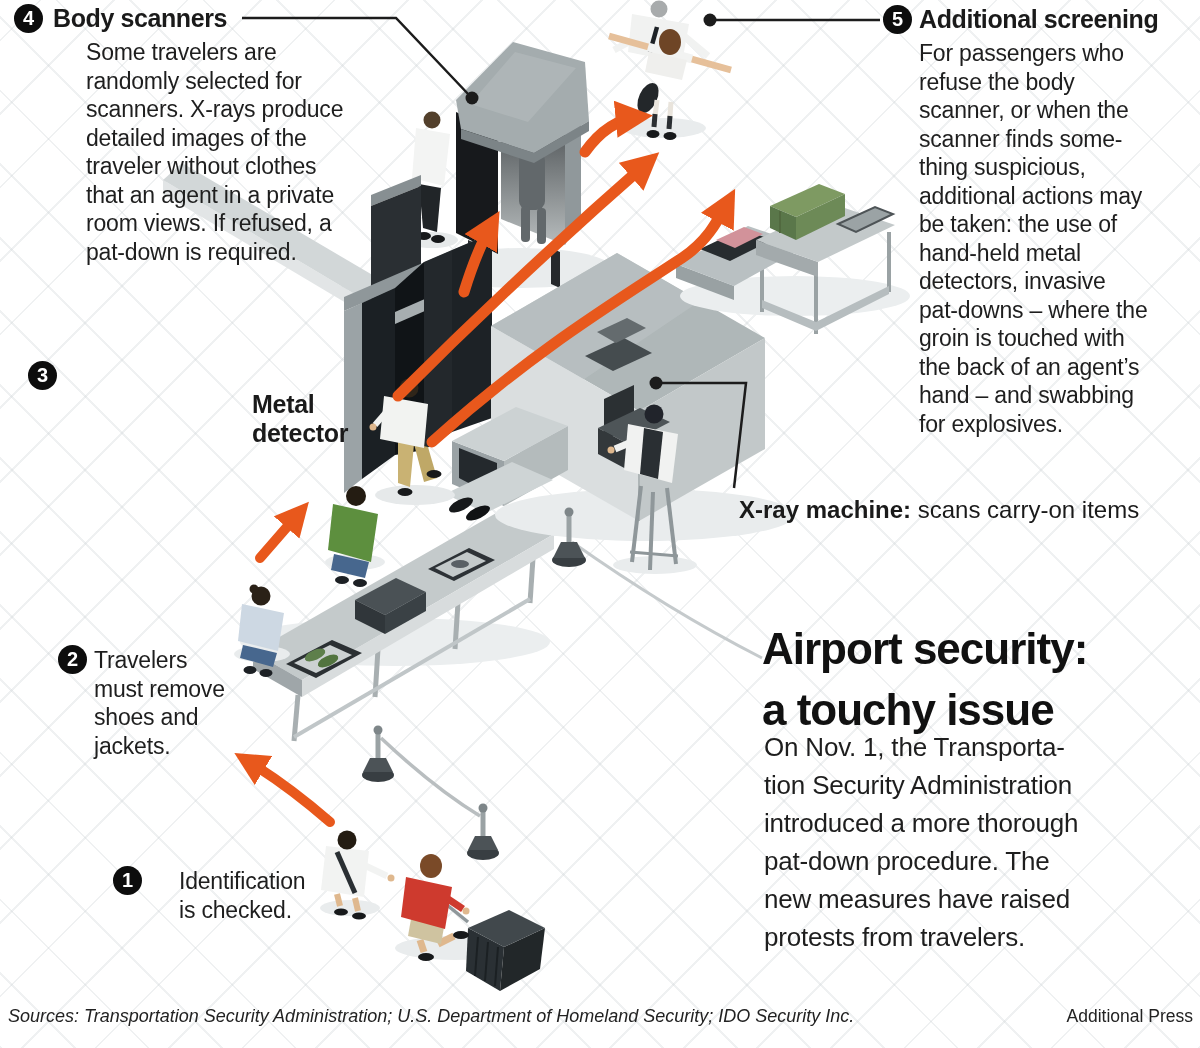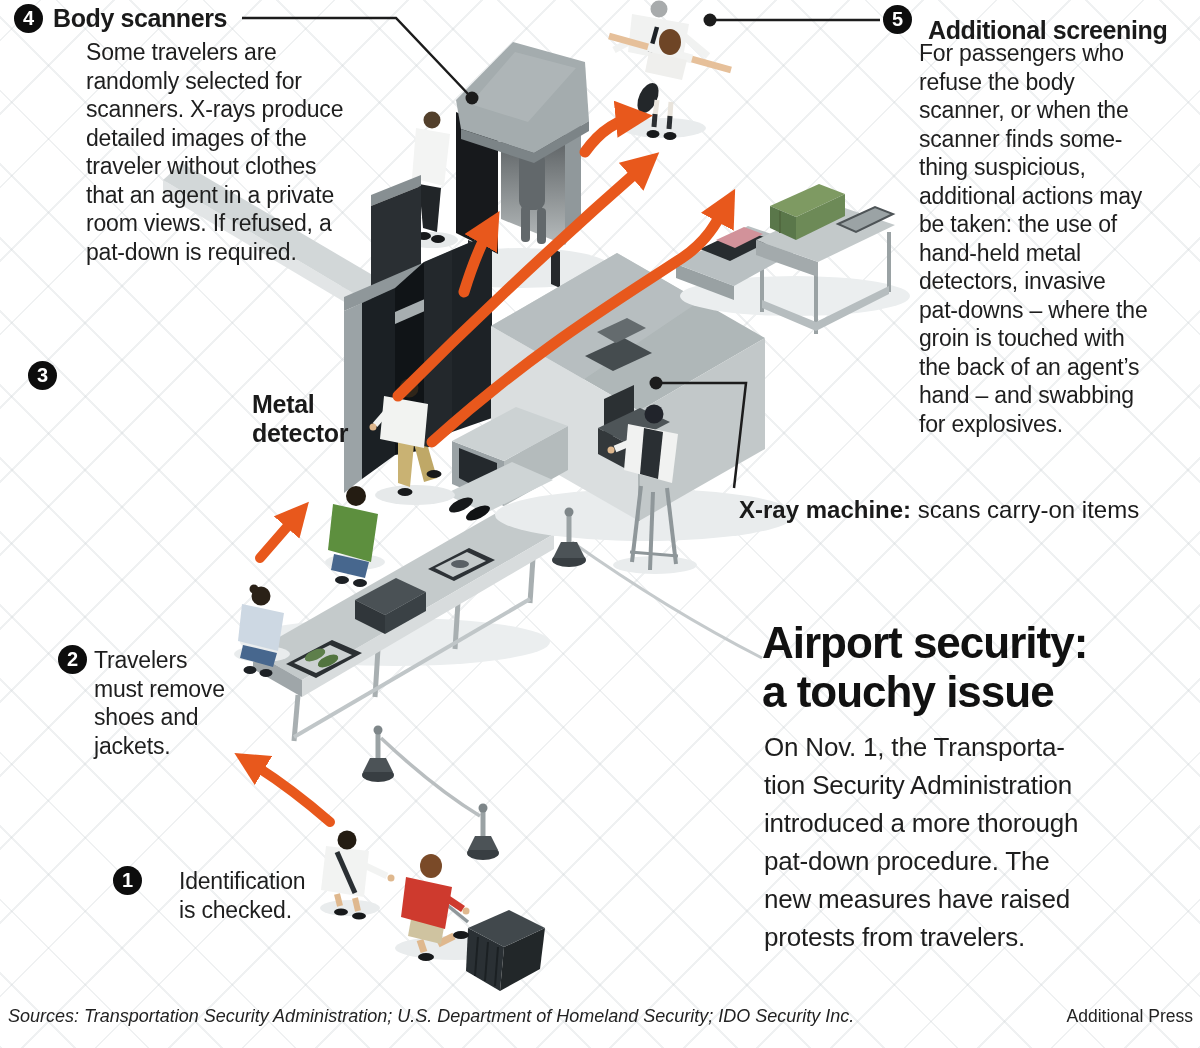--- a/index.html
+++ b/index.html
@@ -15,21 +15,21 @@
   .badge{
     position:absolute;width:29px;height:29px;border-radius:50%;
     background:#0d0d0d;color:#fff;font-weight:bold;font-size:20px;
     line-height:29px;text-align:center;
   }
   .step-head{position:absolute;font-weight:bold;font-size:25px;letter-spacing:-0.4px;white-space:pre;text-align:center;}
   .step-text{position:absolute;font-size:23px;line-height:28.5px;white-space:pre;letter-spacing:-0.2px;color:#1e1e1e;}
   .md-label{position:absolute;left:252px;top:390px;font-weight:bold;font-size:25px;line-height:29px;white-space:pre;letter-spacing:-0.3px;}
   .xray-label{position:absolute;left:739px;top:496px;font-size:24px;white-space:pre;text-align:right;}
   .xray-label .b{font-weight:bold;}
-  .panel-title{position:absolute;left:762px;top:618px;font-size:44px;line-height:49px;font-weight:bold;letter-spacing:-1px;white-space:pre;color:#111;}
+  .panel-title{position:absolute;left:762px;top:618px;font-size:44px;line-height:61px;font-weight:bold;letter-spacing:-1px;white-space:pre;color:#111;}
   .panel-body{position:absolute;left:764px;top:728px;font-size:26px;line-height:38px;white-space:pre;letter-spacing:-0.2px;color:#1e1e1e;}
   .src-line{position:absolute;left:8px;top:1006px;font-style:italic;font-size:18px;color:#222;}
   .credit-line{position:absolute;right:7px;top:1006px;font-size:17.5px;color:#222;}
 </style>
 </head>
 <body>
 
 <div class="stage">
 
 <svg class="illus" width="1200" height="1048" viewBox="0 0 1200 1048">
@@ -317,21 +317,21 @@
   <div class="step-text" style="left:50px;top:38px;margin-left:36px;">Some travelers are
 randomly selected for
 scanners. X-rays produce
 detailed images of the
 traveler without clothes
 that an agent in a private
 room views. If refused, a
 pat-down is required.</div>
 
   <span class="badge" style="left:883px;top:5px;">5</span>
-  <div class="step-head" style="left:919px;top:16px;margin-left:9px;">Additional screening</div>
+  <div class="step-head" style="left:919px;top:5px;">Additional screening</div>
   <div class="step-text" style="left:919px;top:39px;">For passengers who
 refuse the body
 scanner, or when the
 scanner finds some-
 thing suspicious,
 additional actions may
 be taken: the use of
 hand-held metal
 detectors, invasive
 pat-downs – where the

